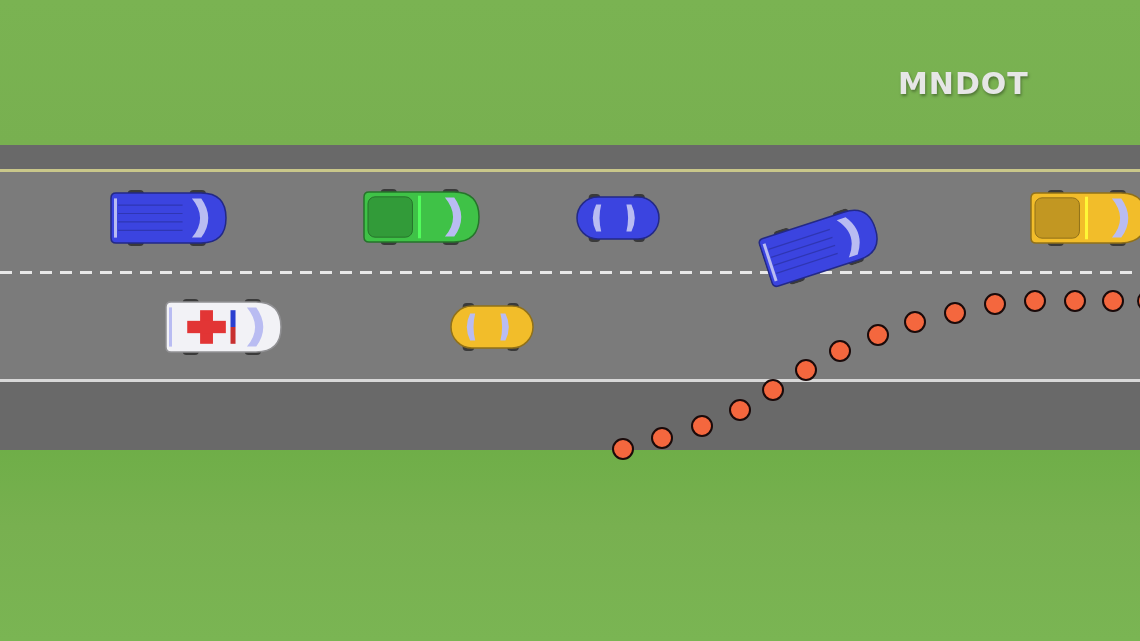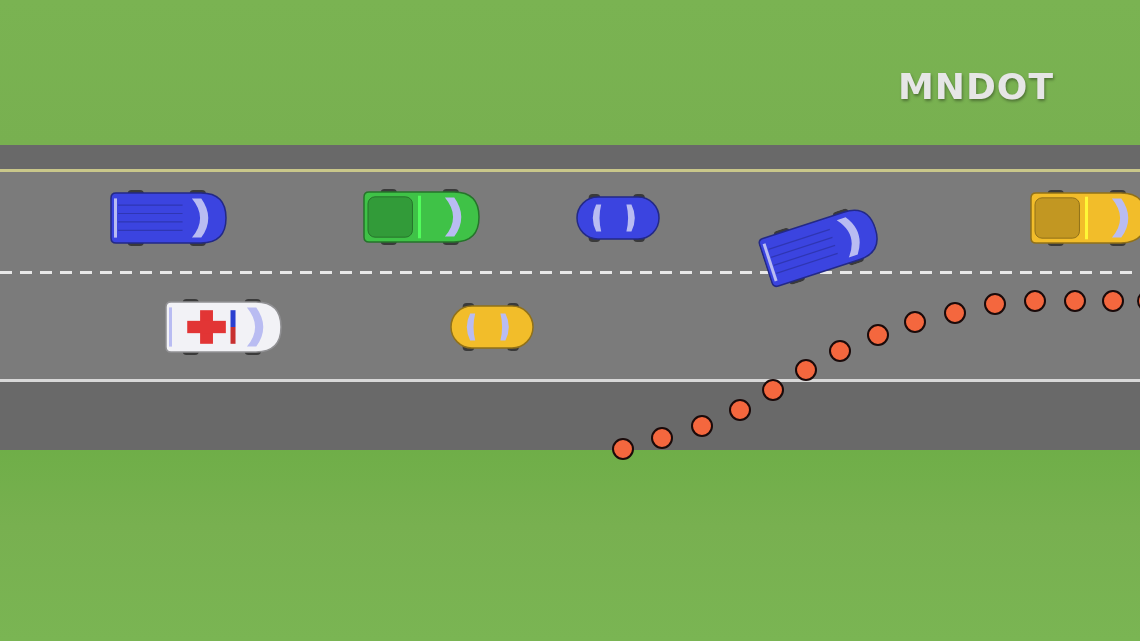--- a/index.html
+++ b/index.html
@@ -5,21 +5,21 @@
   html,body{margin:0;padding:0;}
   body{width:1140px;height:641px;overflow:hidden;position:relative;background:#74ad4c;font-family:"DejaVu Sans",sans-serif;}
   .grass-top{position:absolute;left:0;top:0;width:1140px;height:145px;background:linear-gradient(180deg,#7ab352,#78b050);}
   .grass-bottom{position:absolute;left:0;top:450px;width:1140px;height:191px;background:linear-gradient(180deg,#6fae48,#78b050 40%,#7ab553);}
   .shoulder-top{position:absolute;left:0;top:145px;width:1140px;height:25px;background:#696969;}
   .yellow-line{position:absolute;left:0;top:169px;width:1140px;height:3px;background:#c9c78a;}
   .lanes{position:absolute;left:0;top:172px;width:1140px;height:208px;background:#7b7b7b;}
   .dash-line{position:absolute;left:0;top:271px;width:1140px;height:3px;background:repeating-linear-gradient(90deg,#e8e8e8 0 12px,transparent 12px 20px);}
   .white-line{position:absolute;left:0;top:379px;width:1140px;height:3px;background:#d8d8d8;}
   .shoulder-bottom{position:absolute;left:0;top:382px;width:1140px;height:68px;background:#696969;}
-  .logo{position:absolute;left:898px;top:66px;font-family:"DejaVu Sans",sans-serif;font-weight:bold;font-size:36px;color:#e6e6e6;letter-spacing:1px;text-shadow:1px 2px 3px rgba(0,0,0,0.35);}
+  .logo{position:absolute;left:898px;top:66px;font-family:"DejaVu Sans",sans-serif;font-weight:bold;font-size:30px;color:#e6e6e6;letter-spacing:1px;text-shadow:1px 2px 3px rgba(0,0,0,0.35);}
   .vehicle{position:absolute;}
   .cone{position:absolute;width:22px;height:22px;margin-left:-11px;margin-top:-11px;border-radius:50%;border:2px solid #1a0a0a;box-sizing:border-box;}
 </style>
 </head>
 <body>
 
 <div class="grass-top"></div>
 <div class="shoulder-top"></div>
 <div class="yellow-line"></div>
 <div class="lanes"></div>

